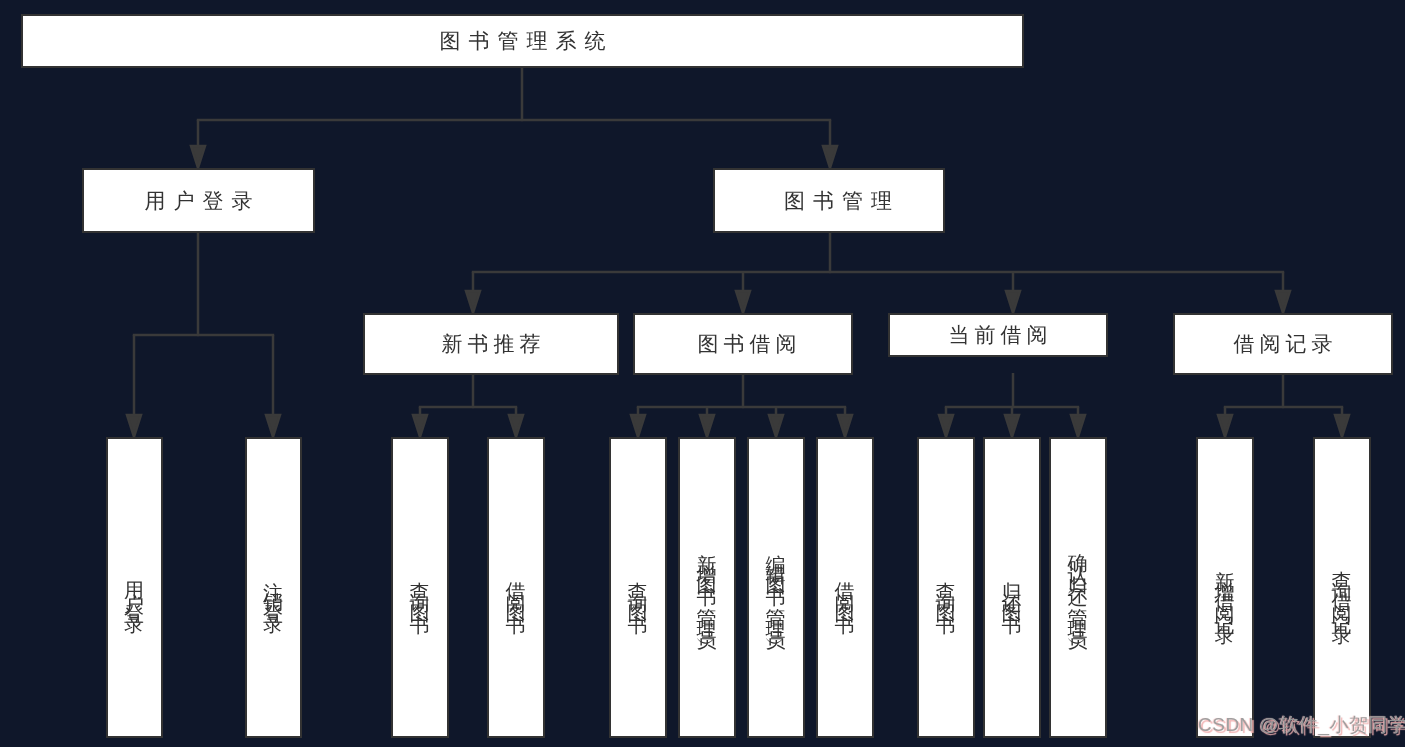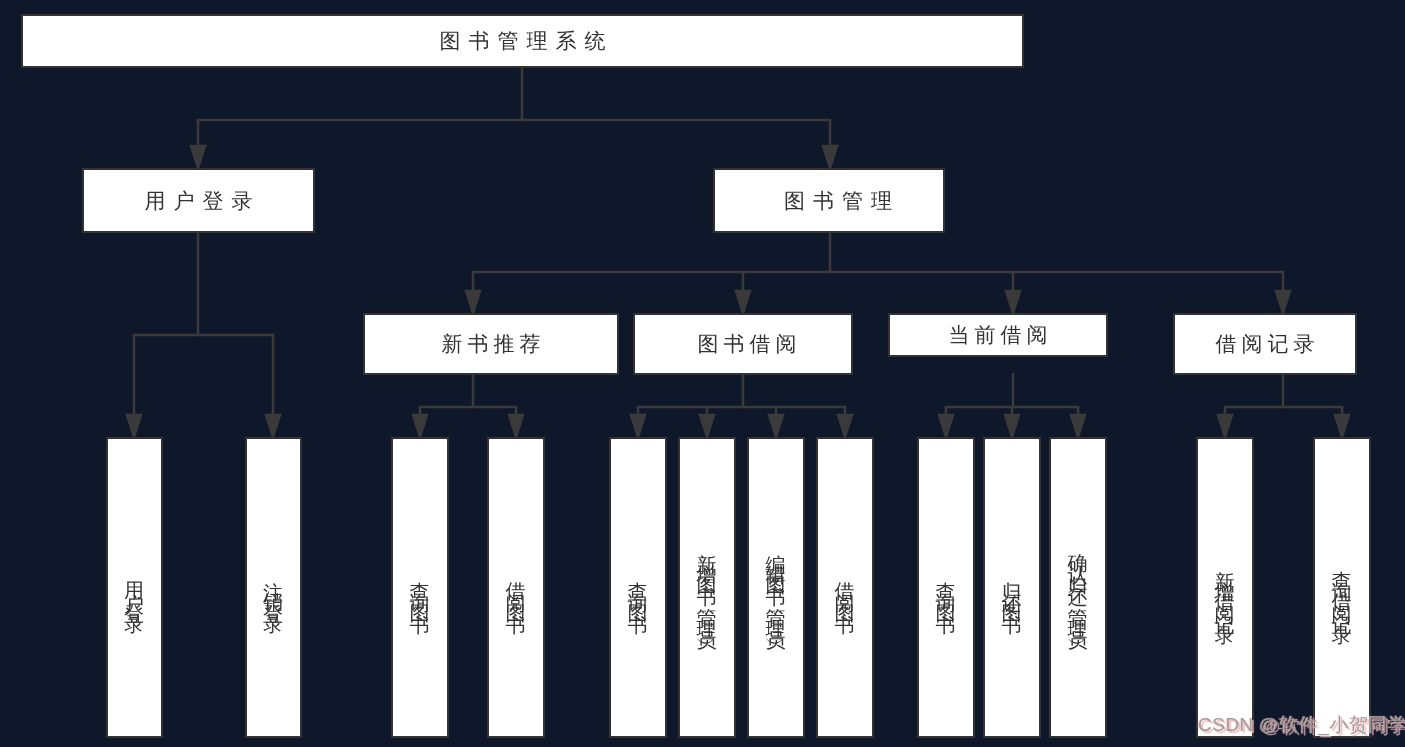--- a/index.html
+++ b/index.html
@@ -140,21 +140,21 @@
   </svg>
 
   <div class="box h" style="left:21px; top:14px; width:1003px; height:54px;">图书管理系统</div>
 
   <div class="box h" style="left:82px; top:168px; width:233px; height:65px;">用户登录</div>
   <div class="box h" style="left:713px; top:168px; width:232px; height:65px;padding-left:18px;">图书管理</div>
 
   <div class="box h small" style="left:363px; top:313px; width:256px; height:62px;">新书推荐</div>
   <div class="box h small" style="left:633px; top:313px; width:220px; height:62px;padding-left:8px;">图书借阅</div>
   <div class="box h small" style="left:888px; top:313px; width:220px; height:44px;">当前借阅</div>
-  <div class="box h small" style="left:1173px; top:313px; width:184px; height:62px;">借阅记录</div>
+  <div class="box h small" style="left:1173px; top:313px; width:220px; height:62px;">借阅记录</div>
 
   <div class="box v" style="left:106px; top:437px; width:57px; height:301px;">用户登录</div>
   <div class="box v" style="left:245px; top:437px; width:57px; height:301px;">注销登录</div>
 
   <div class="box v" style="left:391px; top:437px; width:58px; height:301px;">查询图书</div>
   <div class="box v" style="left:487px; top:437px; width:58px; height:301px;">借阅图书</div>
 
   <div class="box v" style="left:609px; top:437px; width:58px; height:301px;">查询图书</div>
   <div class="box v" style="left:678px; top:437px; width:58px; height:301px;">新增图书（管理员）</div>
   <div class="box v" style="left:747px; top:437px; width:58px; height:301px;">编辑图书（管理员）</div>

